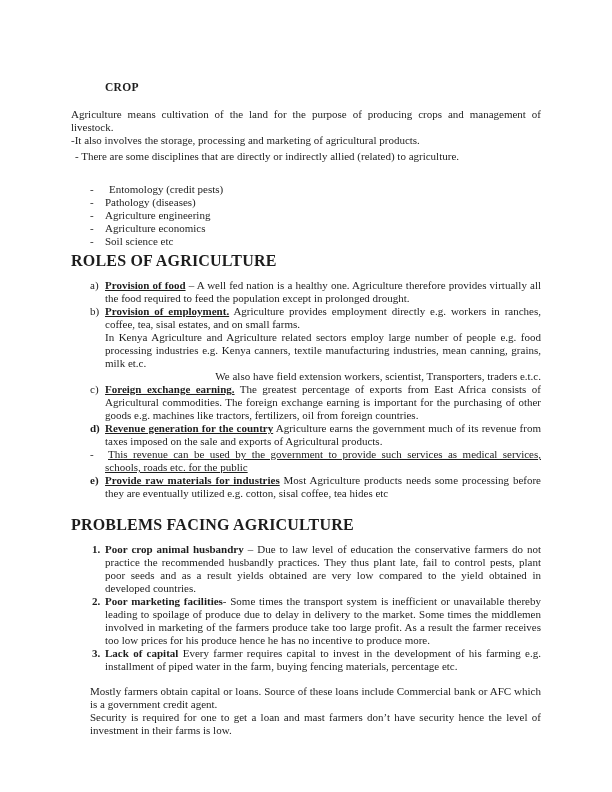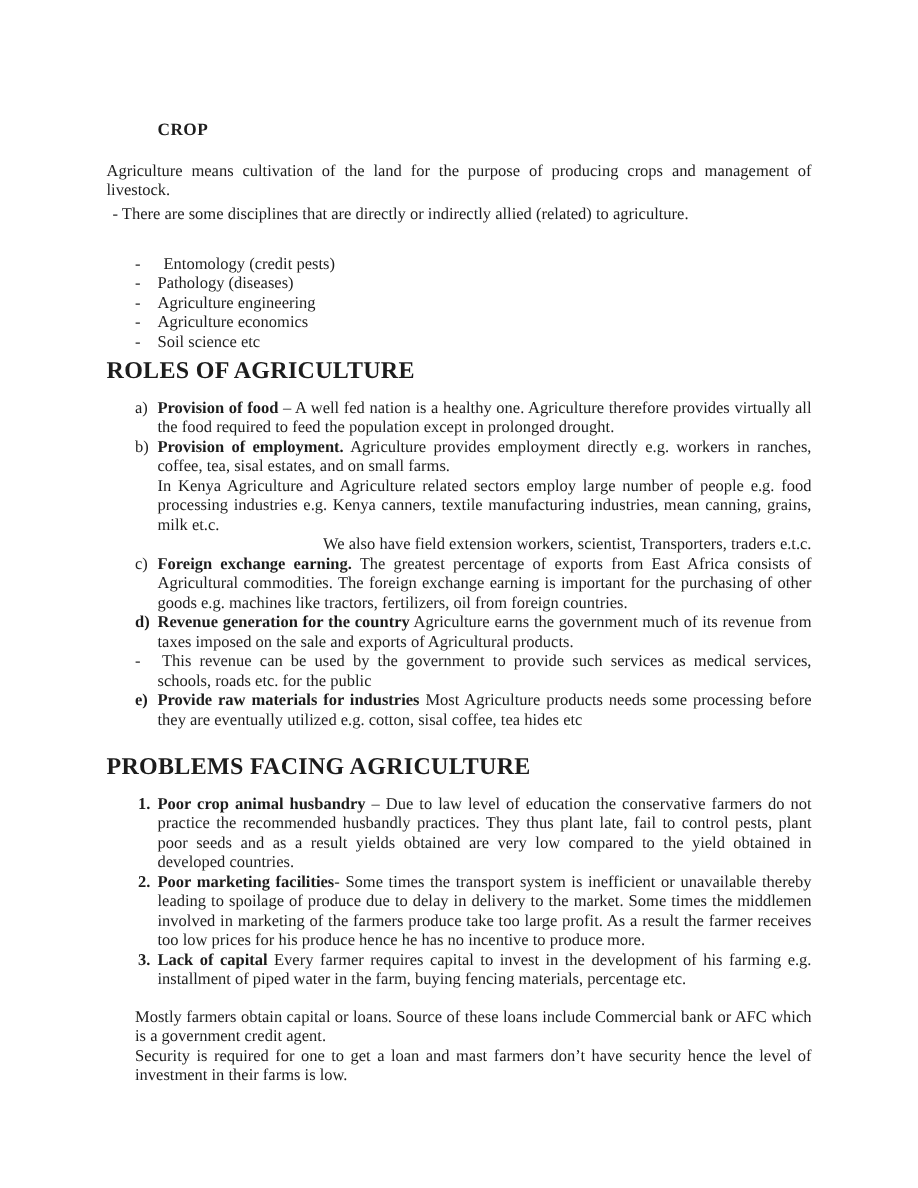--- a/index.html
+++ b/index.html
@@ -35,38 +35,39 @@
   .intro-block { margin-bottom: 20px; }
   .disc-list { margin-bottom: 6px; }
   .li {
     position: relative;
     padding-left: 34px;
     text-align: justify;
   }
   .li .marker { position: absolute; left: 19px; top: 0; }
   .num-li .marker { left: 21px; font-weight: bold; }
   .bold-marker .marker { font-weight: bold; }
-  .lead { font-weight: bold; }
+  .lead { font-weight: bold; text-decoration: underline; }
   .lead-b { font-weight: bold; }
   .cont { text-align: justify; }
   .cont-line { text-align: right; }
   .roles-list { margin-bottom: 18px; }
   .problems-list { margin-bottom: 12px; }
   .closing { margin-left: 19px; text-align: justify; }
   .mt3 { margin-top: 3px; }
 </style>
 </head>
 <body>
 
 <div class="page">
 
   <div class="doc-title">CROP</div>
 
   <div class="intro-block">
     <div class="para">Agriculture means cultivation of the land for the purpose of producing crops and management of livestock.</div>
+    <div class="plain">-It also involves the storage, processing and marketing of agricultural products.</div>
     <div class="plain mt3" style="padding-left:4px;">-  There are some disciplines that are directly or indirectly allied (related) to agriculture.</div>
   </div>
 
   <div class="disc-list">
     <div class="li"><span class="marker">-</span><span style="padding-left:4px;">Entomology (credit pests)</span></div>
     <div class="li"><span class="marker">-</span><span>Pathology (diseases)</span></div>
     <div class="li"><span class="marker">-</span><span>Agriculture  engineering</span></div>
     <div class="li"><span class="marker">-</span><span>Agriculture economics</span></div>
     <div class="li"><span class="marker">-</span><span>Soil science etc</span></div>
   </div>
@@ -87,21 +88,21 @@
 
     <div class="li">
       <span class="marker">c)</span><span class="lead">Foreign exchange earning.</span><span>  </span><span>The greatest percentage of exports from East Africa consists of Agricultural commodities.  The foreign exchange earning is important for the purchasing of other goods e.g. machines like tractors, fertilizers, oil from foreign countries.</span>
     </div>
 
     <div class="li bold-marker">
       <span class="marker">d)</span><span class="lead">Revenue generation for the country</span><span> </span><span>Agriculture earns the government much of its revenue from taxes imposed on the sale and exports of Agricultural products.</span>
     </div>
 
     <div class="li">
-      <span class="marker">-</span><span style="padding-left:3px;">This revenue can be used by the government to provide such services as medical services, schools, roads etc. for the public</span>
+      <span class="marker">-</span><span style="padding-left:3px;text-decoration:underline;">This revenue can be used by the government to provide such services as medical services, schools, roads etc. for the public</span>
     </div>
 
     <div class="li bold-marker">
       <span class="marker">e)</span><span class="lead">Provide raw materials for industries</span><span> </span><span>Most Agriculture products needs some processing before they are eventually utilized e.g. cotton, sisal coffee, tea hides etc</span>
     </div>
 
   </div>
 
   <div class="section-heading">PROBLEMS FACING AGRICULTURE</div>
 

